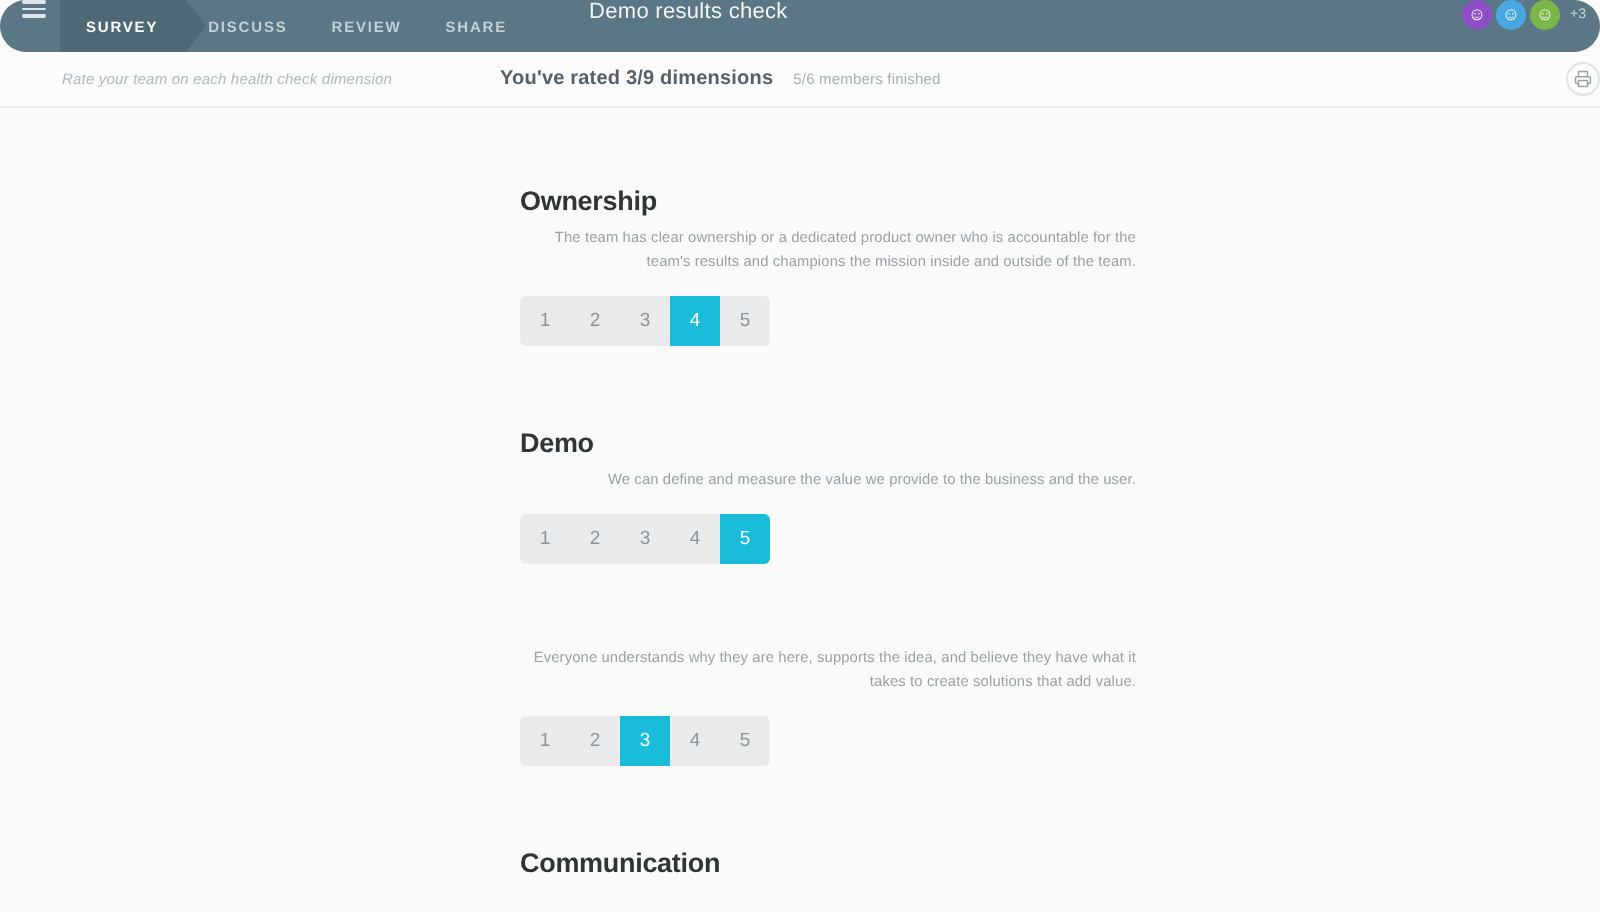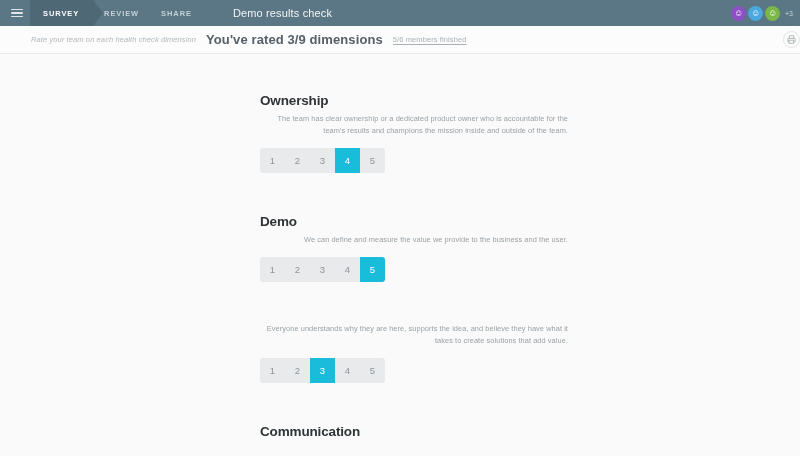--- a/index.html
+++ b/index.html
@@ -17,22 +17,23 @@
     color: #4a4a4a;
     -webkit-font-smoothing: antialiased;
   }
 
   
   .topbar {
     position: relative;
     height: 26px;
     background: #5b7684;
     display: flex;
-    align-items: center;
+    align-items: flex-start;
     width: 100%;
+    border-radius: 13px;
   }
 
   .hamburger {
     width: 26px;
     display: flex;
     flex-direction: column;
     justify-content: center;
     align-items: center;
     gap: 2px;
     flex: 0 0 26px;
@@ -142,30 +143,30 @@
   }
 
   .subbar-hint {
     font-size: 7.5px;
     font-style: italic;
     color: #b0b8bd;
     letter-spacing: 0.1px;
   }
 
   .subbar-status {
-    font-size: 13px;
+    font-size: 10px;
     font-weight: 700;
     color: #55606a;
     letter-spacing: 0.1px;
+    margin-left: 44px;
   }
 
   .subbar-link {
     font-size: 7.5px;
     color: #a8b1b6;
-    text-decoration: underline;
     text-underline-offset: 1.5px;
     cursor: pointer;
     letter-spacing: 0.1px;
   }
 
   .subbar-action {
     margin-left: auto;
     width: 17px;
     height: 17px;
     border-radius: 50%;
@@ -243,20 +244,23 @@
 
   <div class="hamburger">
     <span></span>
     <span></span>
     <span></span>
   </div>
 
   <div class="tabs">
     <div class="tab active">
       <span>SURVEY</span>
+    </div>
+    <div class="tab">
+      <span>DISCUSS</span>
     </div>
     <div class="tab">
       <span>REVIEW</span>
     </div>
     <div class="tab">
       <span>SHARE</span>
     </div>
   </div>
 
   <div class="doc-title">Demo results check</div>

